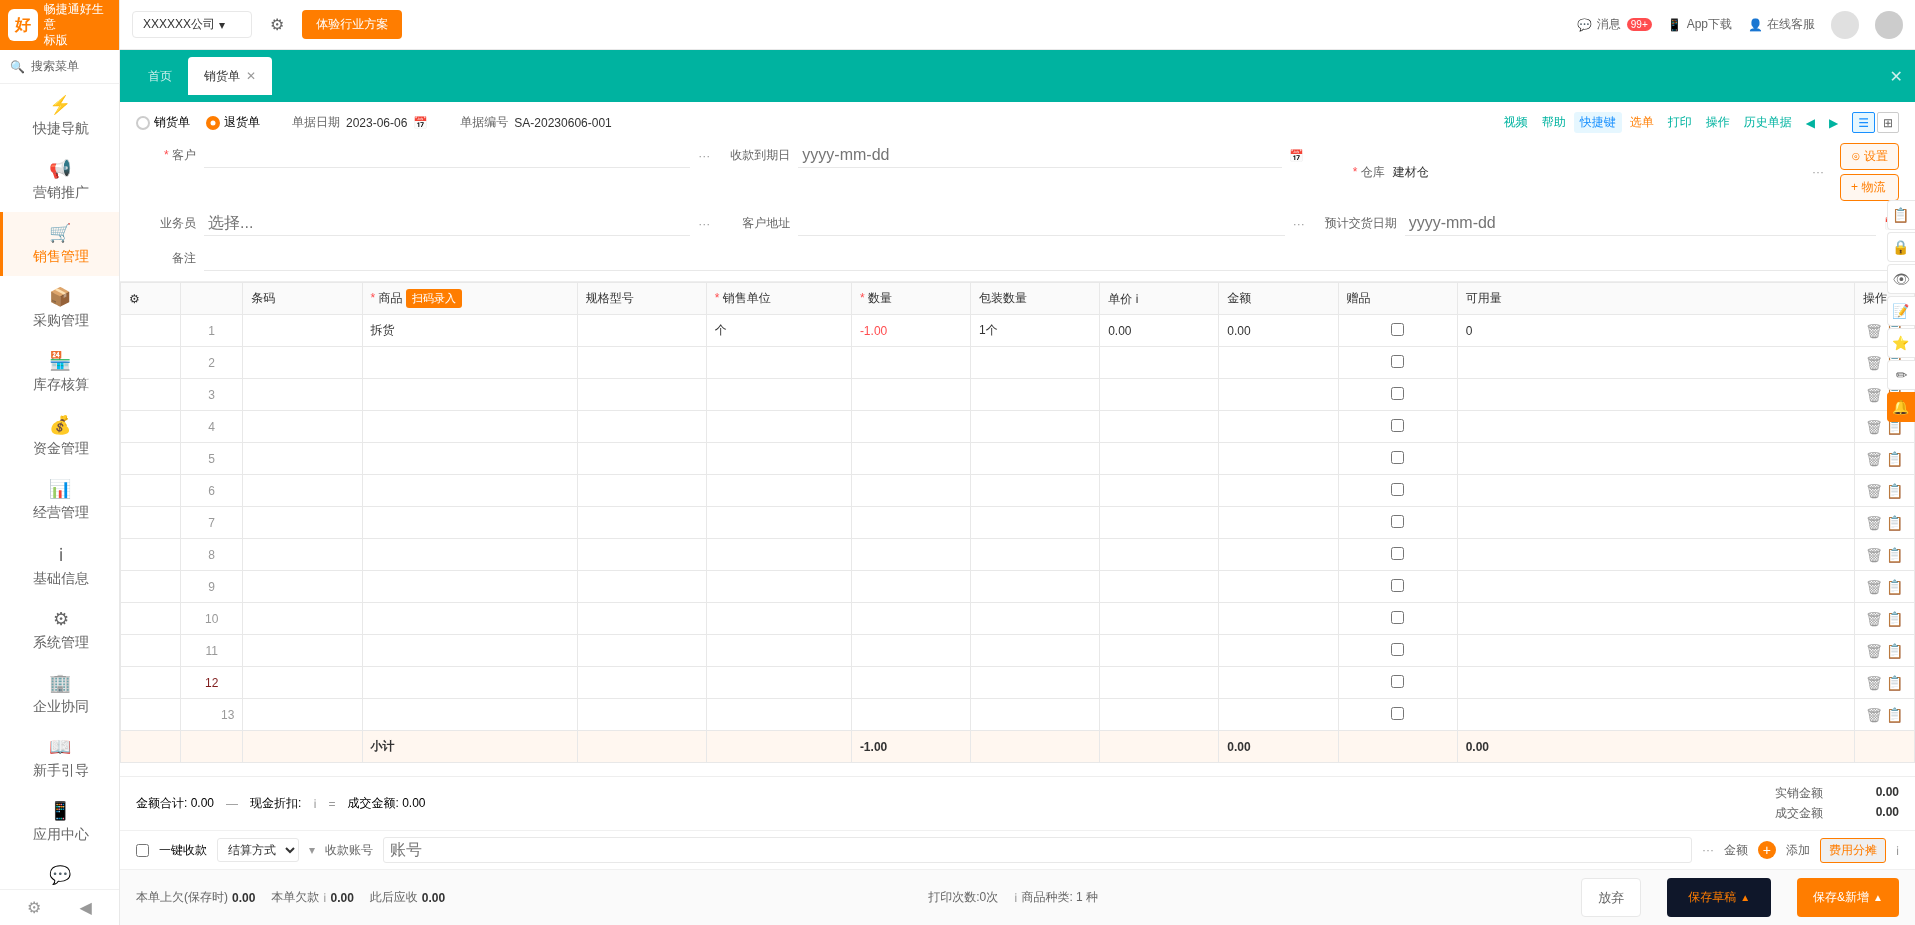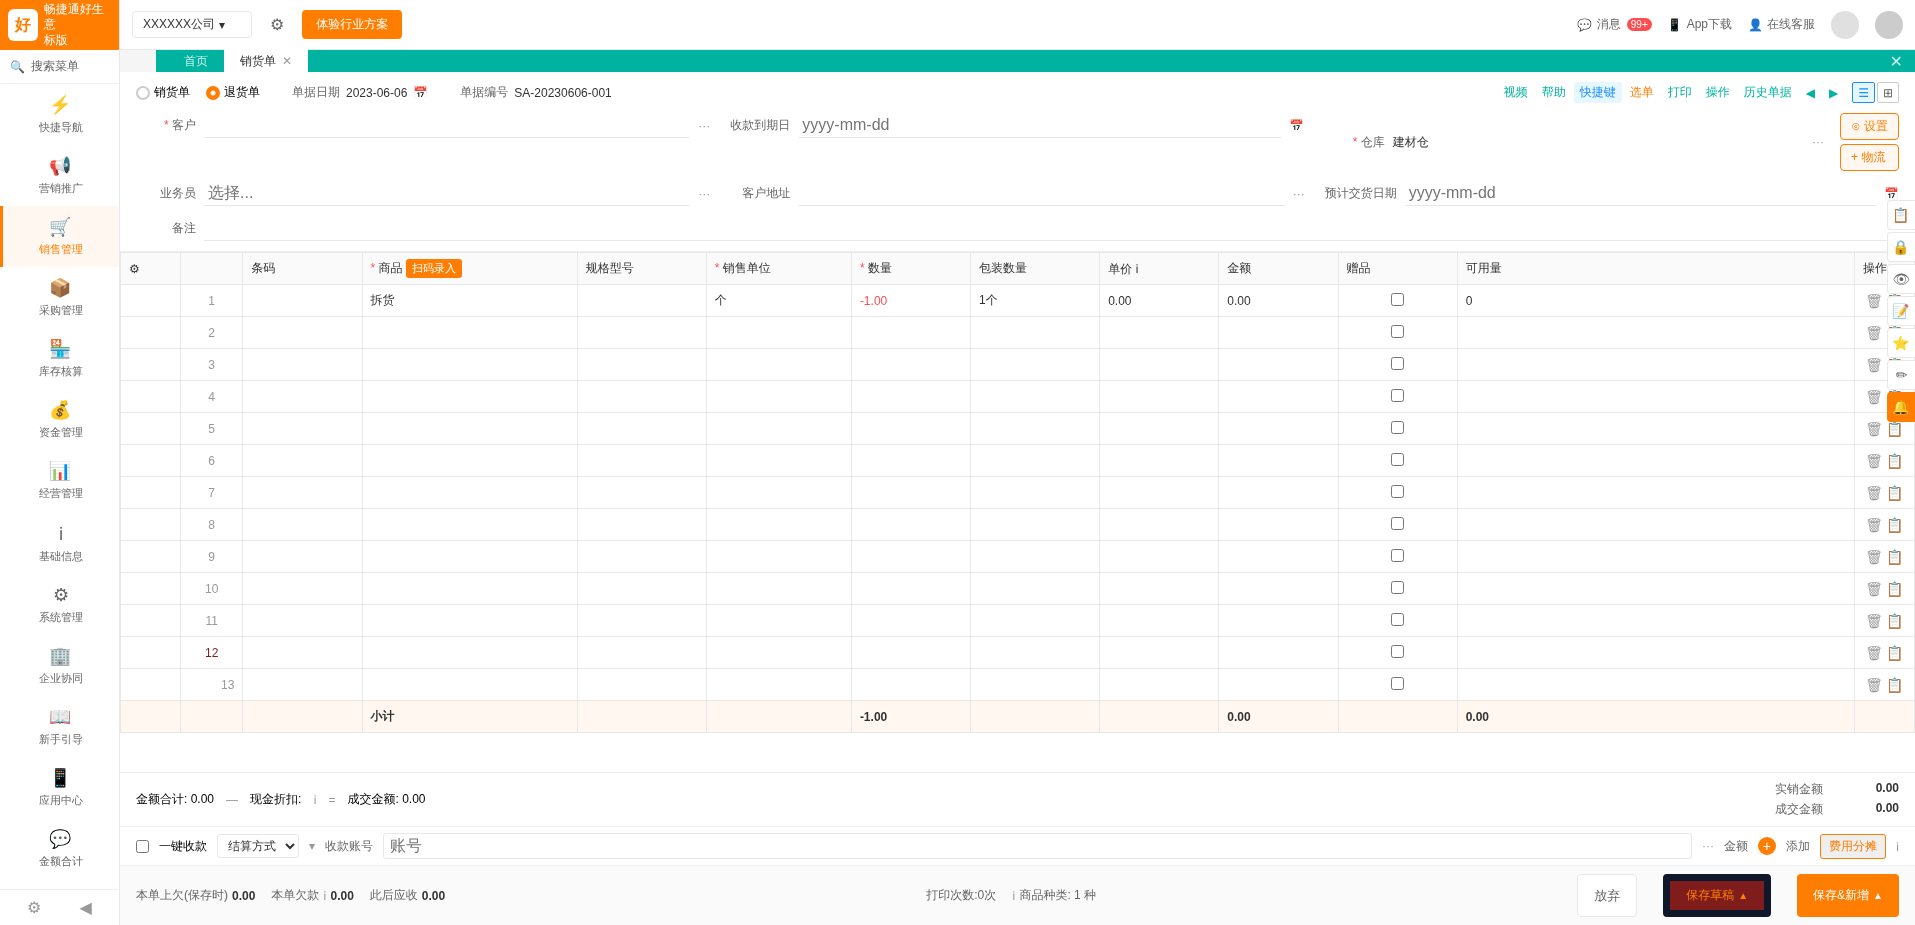--- a/index.html
+++ b/index.html
@@ -37,21 +37,21 @@
     }
     .sidebar-nav { flex: 1; overflow-y: auto; }
     .sidebar-item {
       display: flex; flex-direction: column; align-items: center;
       padding: 10px 4px; cursor: pointer; color: #666;
       border-left: 3px solid transparent;
       gap: 4px;
     }
     .sidebar-item.active { background: #fff7f0; color: #ff7d00; border-left-color: #ff7d00; }
     .sidebar-item-icon { font-size: 18px; }
-    .sidebar-item-label { font-size: 11px; text-align: right; }
+    .sidebar-item-label { font-size: 14px; text-align: right; }
     .sidebar-bottom {
       display: flex; align-items: center; justify-content: space-around;
       padding: 8px; border-top: 1px solid #f0f0f0;
     }
     .sidebar-bottom-icon { color: #999; cursor: pointer; font-size: 16px; }
 
     
     .main { flex: 1; display: flex; flex-direction: column; overflow: hidden; }
 
     
@@ -69,21 +69,21 @@
       padding: 6px 14px; cursor: pointer; font-size: 12px;
     }
     .topbar-right { margin-left: auto; display: flex; align-items: center; gap: 16px; color: #666; }
     .topbar-right-item { display: flex; align-items: center; gap: 4px; cursor: pointer; font-size: 12px; }
     .badge { background: #ff4d4f; color: #fff; border-radius: 10px; font-size: 10px; padding: 1px 4px; margin-left: 2px; }
     .avatar { width: 28px; height: 28px; background: #e0e0e0; border-radius: 50%; }
 
     
     .tabbar {
       background: #00b3a0; display: flex; align-items: center; flex-shrink: 0;
-      padding: 0 12px; height: 22px; margin-left: 36px;
+      padding: 0 12px; height: 52px;
     }
     .tab {
       display: flex; align-items: center; gap: 6px; padding: 0 16px; height: 38px;
       cursor: pointer; color: rgba(255,255,255,0.8); font-size: 13px;
     }
     .tab.active { background: #fff; color: #333; border-radius: 4px 4px 0 0; }
     .tab-close { font-size: 12px; color: #999; cursor: pointer; }
     .tab-spacer { flex: 1; }
     .tab-close-all { color: rgba(255,255,255,0.8); cursor: pointer; font-size: 16px; margin-left: 8px; }
 
@@ -161,21 +161,21 @@
       padding: 8px 16px; display: flex; align-items: center; gap: 16px;
       border-top: 1px solid #f0f0f0; background: #fafafa;
     }
     .footer-item { display: flex; align-items: center; gap: 4px; color: #666; font-size: 12px; }
     .footer-actions { margin-left: auto; display: flex; gap: 26px; }
     .btn-abandon {
       border: 1px solid #e8e8e8; background: #fff; color: #666; border-radius: 4px;
       padding: 6px 16px; cursor: pointer; font-size: 13px;
     }
     .btn-save-draft {
-      border: 7px solid #0f172a; background: #7f1d1d; color: #ff7d00; border-radius: 4px;
+      border: 5px solid #0f172a; background: #0f172a; color: #ff7d00; border-radius: 4px;
       padding: 6px 16px; cursor: pointer; font-size: 13px; display: flex; align-items: center; gap: 4px;
     }
     .btn-save-new {
       background: #ff7d00; color: #fff; border: none; border-radius: 4px;
       padding: 6px 16px; cursor: pointer; font-size: 13px; display: flex; align-items: center; gap: 4px;
     }
     .chevron-down { font-size: 10px; }
 
     
     .right-float {

